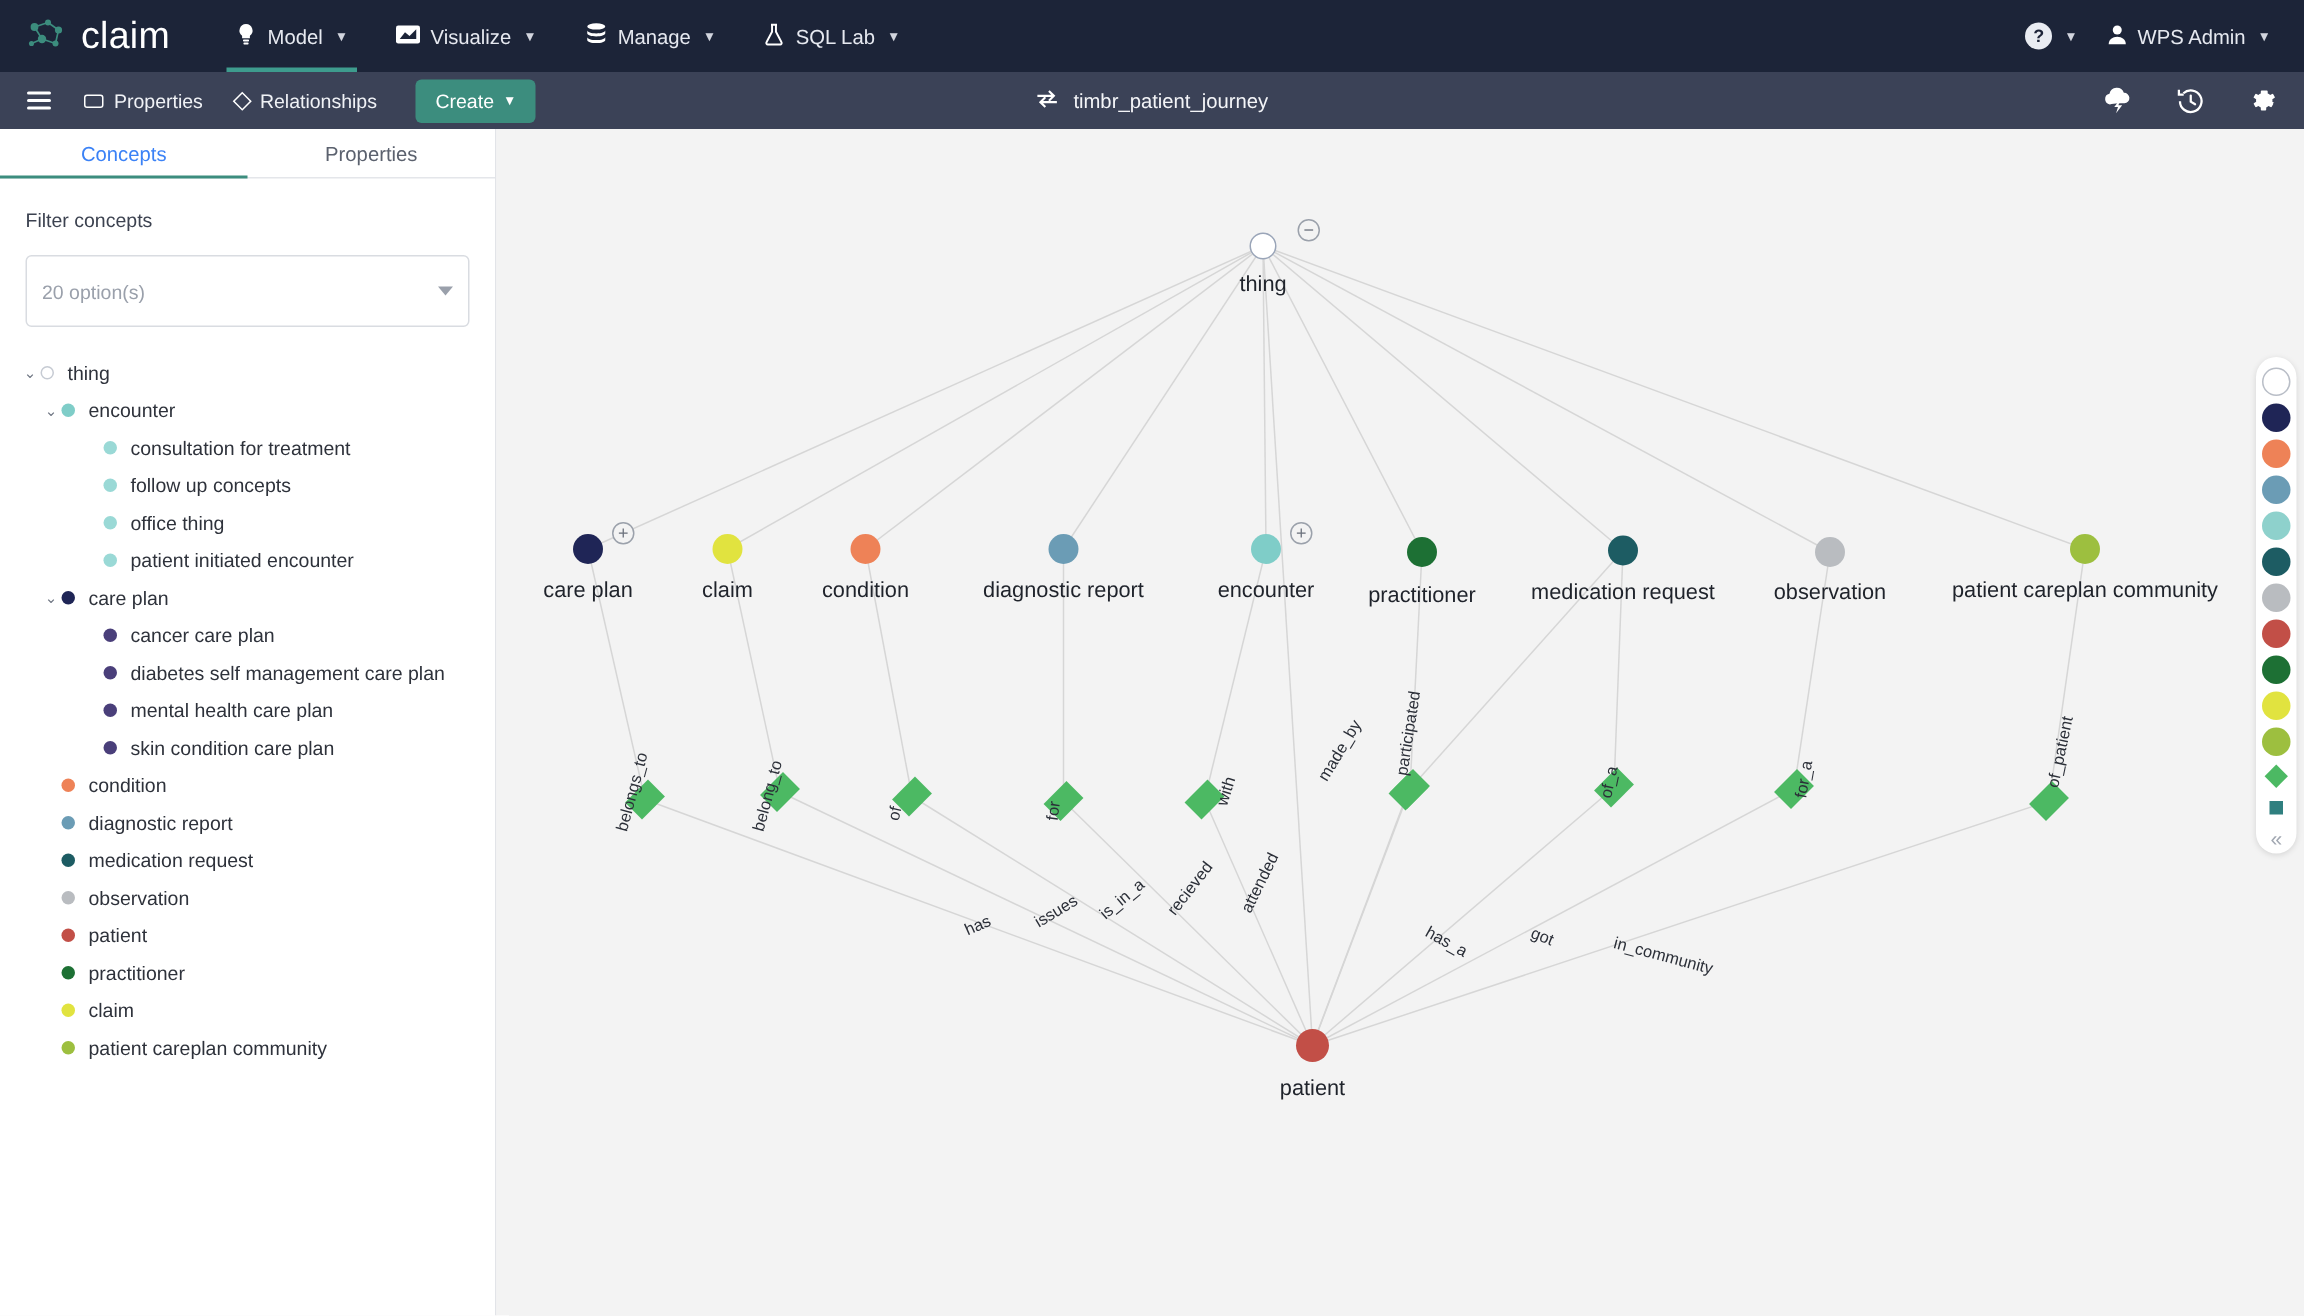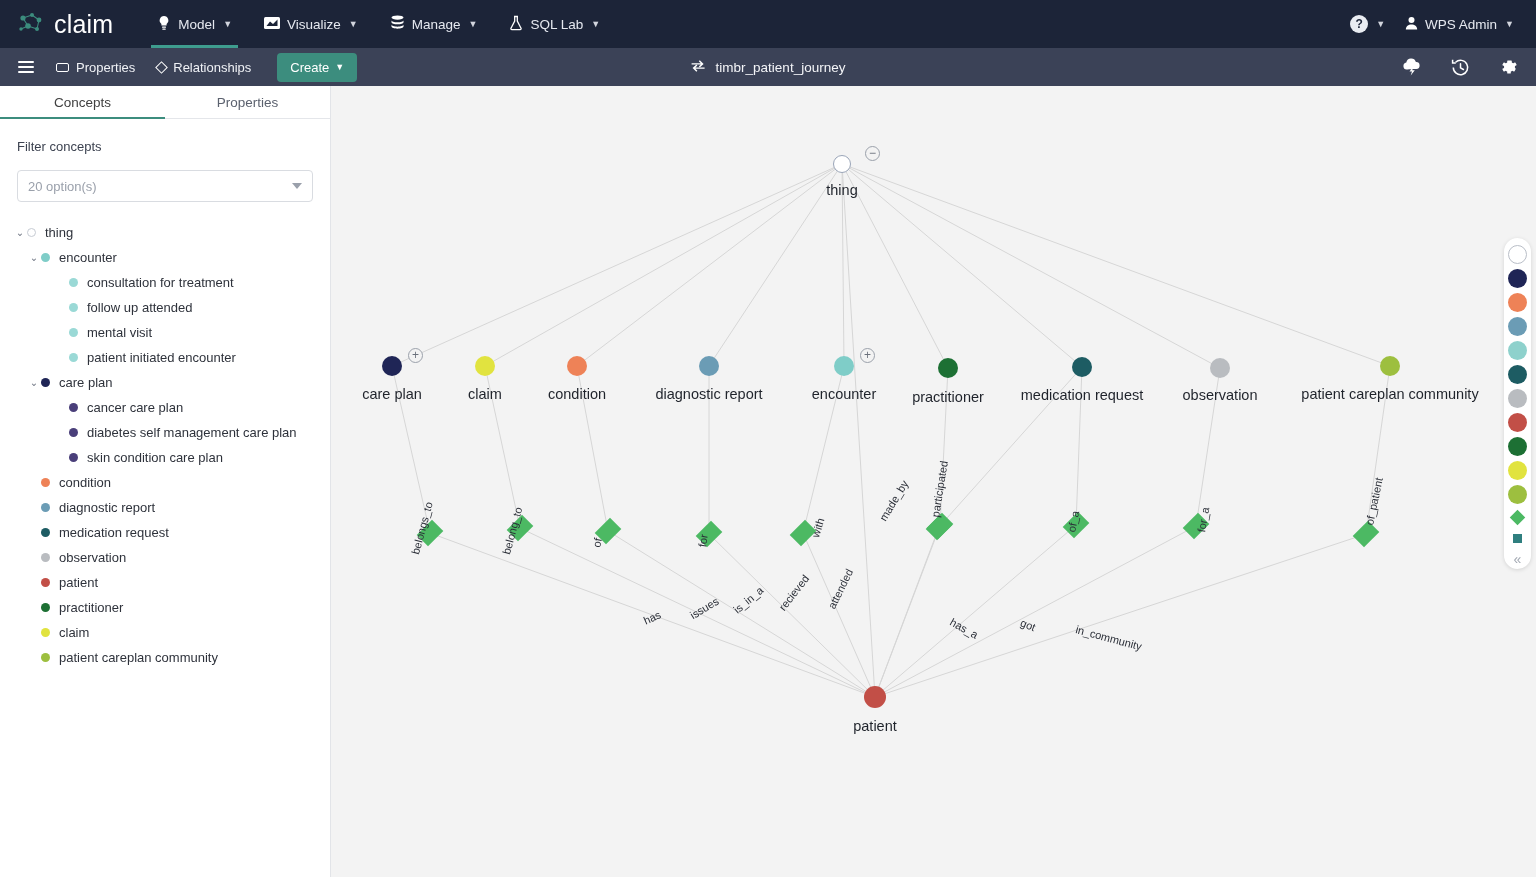--- a/index.html
+++ b/index.html
@@ -63,28 +63,28 @@
   
   .leftpanel {
     position: absolute; top: 86px; left: 0; width: 331px; height: 791px;
     background: #fff; border-right: 1px solid #e2e4e8;
   }
   .tabs { display: flex; height: 33px; border-bottom: 1px solid #e4e6ea; }
   .tab {
     flex: 1; display: flex; align-items: center; justify-content: center;
     font-size: 13.5px; color: #5b616e; cursor: pointer; position: relative;
   }
-  .tab.active { color: #404040; }
+  .tab.active { color: #3b82f6; }
   .tab.active::after {
     content: ""; position: absolute; bottom: -1px; left: 0; right: 0;
     height: 2px; background: #3c8d7e;
   }
   .filter-label { margin: 20px 0 8px 17px; font-size: 13px; color: #3c4250; }
   .filter-select {
-    margin: 16px 17px; height: 32px; border: 1px solid #d9dce1; border-radius: 4px;
+    margin: 16px 17px; height: 48px; border: 1px solid #d9dce1; border-radius: 4px;
     display: flex; align-items: center; justify-content: space-between;
     padding: 0 10px; font-size: 13px; color: #9aa0ab; cursor: pointer; background: #fff;
   }
   .sel-caret { width: 0; height: 0; border-left: 5px solid transparent; border-right: 5px solid transparent; border-top: 6px solid #9aa0ab; }
 
   .tree { margin-top: 18px; }
   .tree-row { display: flex; align-items: center; height: 25px; font-size: 13px; color: #2e323b; cursor: pointer; }
   .chev { width: 14px; font-size: 10px; color: #6f7683; text-align: center; flex: none; }
   .chev.blank { visibility: hidden; }
   .dot { width: 9px; height: 9px; border-radius: 50%; flex: none; margin-right: 9px; }
@@ -296,46 +296,51 @@
           <span>encounter</span>
         </div>
         <div class="tree-row lvl2">
           <span class="chev blank"></span>
           <span class="dot" style="background: rgb(154, 217, 214);"></span>
           <span>consultation for treatment</span>
         </div>
         <div class="tree-row lvl2">
           <span class="chev blank"></span>
           <span class="dot" style="background: rgb(154, 217, 214);"></span>
-          <span>follow up attended</span>
+          <span>follow up concepts</span>
         </div>
         <div class="tree-row lvl2">
           <span class="chev blank"></span>
           <span class="dot" style="background: rgb(154, 217, 214);"></span>
-          <span>mental visit</span>
+          <span>office thing</span>
         </div>
         <div class="tree-row lvl2">
           <span class="chev blank"></span>
           <span class="dot" style="background: rgb(154, 217, 214);"></span>
           <span>patient initiated encounter</span>
         </div>
         <div class="tree-row lvl1">
           <span class="chev">⌄</span>
           <span class="dot" style="background: rgb(31, 37, 86);"></span>
           <span>care plan</span>
         </div>
         <div class="tree-row lvl2">
           <span class="chev blank"></span>
           <span class="dot" style="background: rgb(74, 63, 122);"></span>
           <span>cancer care plan</span>
         </div>
         <div class="tree-row lvl2">
           <span class="chev blank"></span>
           <span class="dot" style="background: rgb(74, 63, 122);"></span>
           <span>diabetes self management care plan</span>
+        </div>
+        <div class="tree-row lvl2">
+          <span class="chev blank"></span>
+          <span class="dot" style="background: rgb(74, 63, 122);"></span>
+          <span>mental health care plan</span>
         </div>
         <div class="tree-row lvl2">
           <span class="chev blank"></span>
           <span class="dot" style="background: rgb(74, 63, 122);"></span>
           <span>skin condition care plan</span>
         </div>
         <div class="tree-row lvl1">
           <span class="chev blank"></span>
           <span class="dot" style="background: rgb(238, 130, 87);"></span>
           <span>condition</span>

